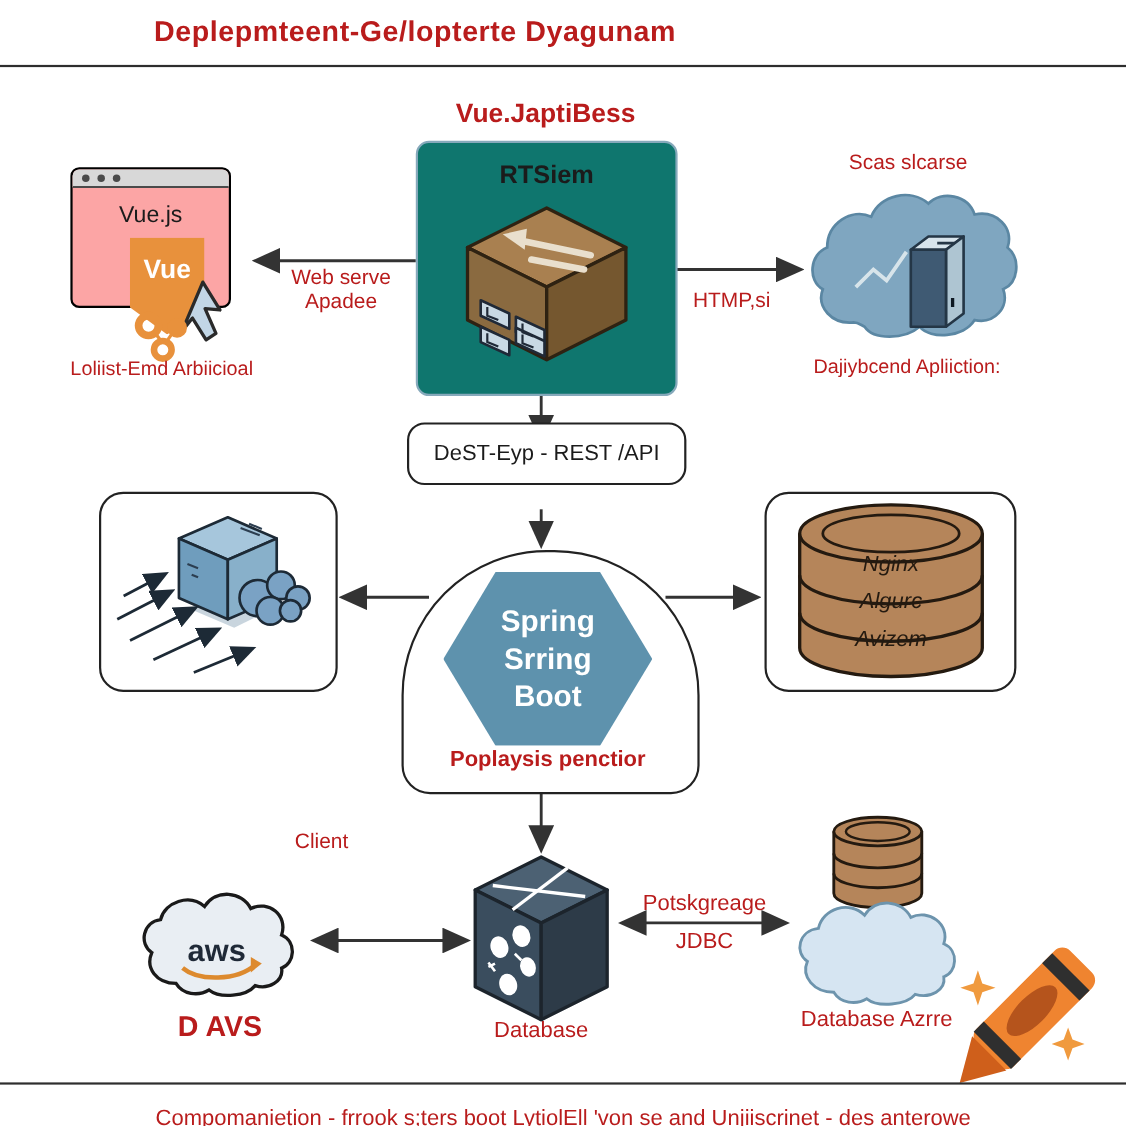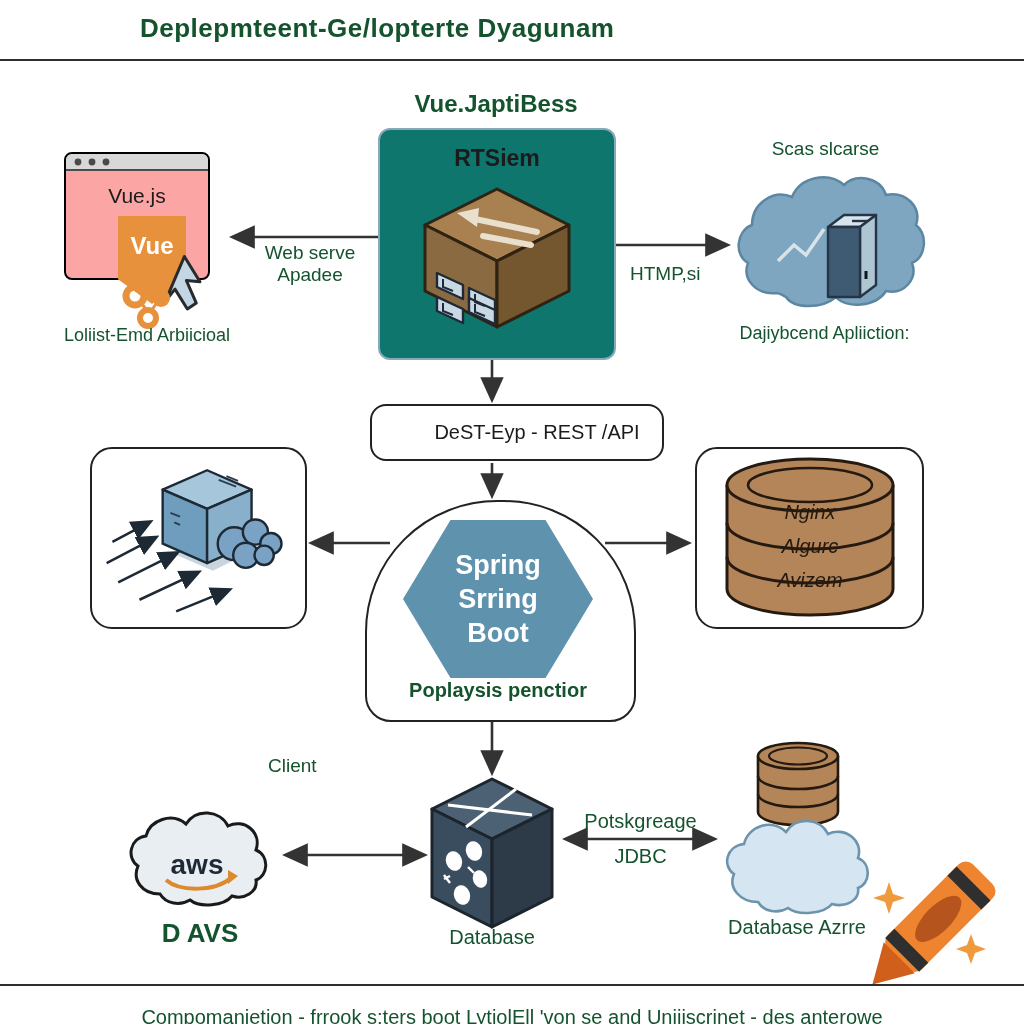--- a/index.html
+++ b/index.html
@@ -1,19 +1,19 @@
 <!DOCTYPE html>
 <html><head>
 <meta charset="utf-8">
 <style>
   html,body{margin:0;padding:0;background:#fff;}
   #page{position:relative;width:1024px;height:1024px;background:#ffffff;overflow:hidden;
         font-family:"Liberation Sans",sans-serif;color:#1b1b1b;}
   .abs{position:absolute;}
-  .lbl{position:absolute;color:#14532d;white-space:nowrap;}
+  .lbl{position:absolute;color:#b91c1c;white-space:nowrap;}
   .center{text-align:center;}
   .rule{position:absolute;left:0;width:1024px;height:2px;background:#2e2e2e;}
   .card{position:absolute;background:#fff;border:2.5px solid #222;}
   #overlay{position:absolute;left:0;top:0;pointer-events:none;}
   .hexlbl{font-weight:bold;color:#fff;font-size:27px;line-height:34px;text-align:center;}
 </style>
 </head>
 <body>
 
 <div id="page">
@@ -108,21 +108,21 @@
     <g stroke="#243646" stroke-width="2.4" stroke-linejoin="round">
       <polygon points="100,64 116,52 148,52 132,64" fill="#d7e4ec"></polygon>
       <polygon points="132,64 148,52 148,122 132,134" fill="#aec5d2"></polygon>
       <rect x="100" y="64" width="32" height="70" fill="#3f5a73"></rect>
       <line x1="124" y1="58" x2="140" y2="58" stroke="#243646"></line>
       <line x1="138" y1="108" x2="138" y2="116" stroke="#0e1822" stroke-width="3"></line>
     </g>
   </svg>
   <div class="lbl center" style="left:712px;top:323px;width:225px;font-size:18px;">Dajiybcend Apliiction:</div>
 
-  <div class="card center" style="left:370px;top:404px;width:250px;height:53px;border-radius:16px;display:flex;align-items:center;justify-content:center;padding-left:40px;">
+  <div class="card center" style="left:370px;top:384px;width:250px;height:53px;border-radius:16px;display:flex;align-items:center;justify-content:center;">
     <span style="font-size:20px;">DeST-Eyp - REST /API</span>
   </div>
 
   <div class="card" style="left:90px;top:447px;width:213px;height:178px;border-radius:22px;">
     <svg width="208" height="172" viewBox="0 0 213 178">
       <defs>
         <marker id="la" markerWidth="9" markerHeight="8" refX="7" refY="4" orient="auto">
           <path d="M0,0 L9,4 L0,8 Z" fill="#1d2a36"></path>
         </marker>
       </defs>

